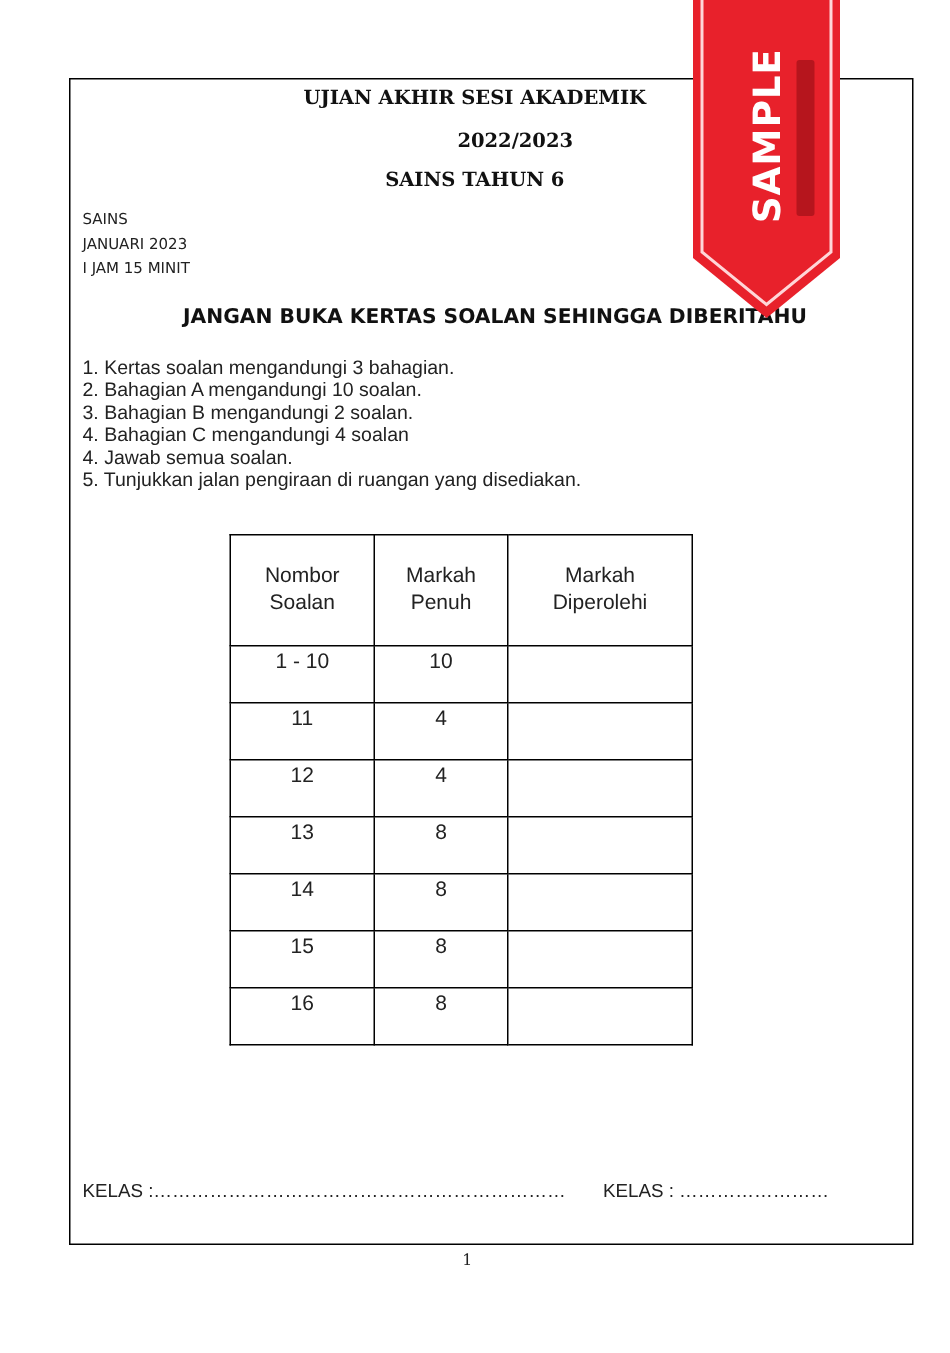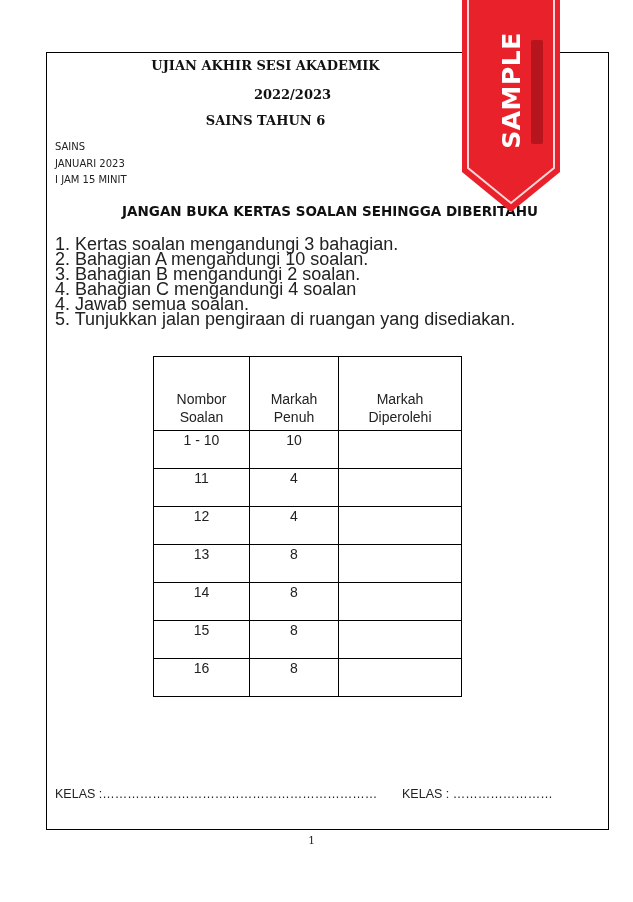--- a/index.html
+++ b/index.html
@@ -5,44 +5,44 @@
   html, body { margin: 0; padding: 0; }
   body {
     width: 633px; height: 902px; background: #ffffff; position: relative; overflow: hidden;
     font-family: "Liberation Sans", sans-serif; color: #111;
   }
   .frame {
     position: absolute; left: 46px; top: 52px; width: 563px; height: 778px;
     border: 1.5px solid #000; box-sizing: border-box;
   }
   .title {
-    position: absolute; left: 0; width: 531px; text-align: center;
+    position: absolute; left: 0; width: 633px; text-align: center;
     font-family: "DejaVu Serif", serif; font-weight: bold; font-size: 13px; color: #111;
   }
   .meta {
     position: absolute; left: 55px; top: 139px; font-size: 10px; line-height: 16.5px;
     font-family: "DejaVu Sans", sans-serif; color: #222;
   }
   .warning {
     position: absolute; left: 0; width: 660px; top: 203px; text-align: center;
     font-family: "DejaVu Sans", sans-serif; font-weight: bold; font-size: 13.5px; color: #111;
   }
   .instructions {
-    position: absolute; left: 55px; top: 237px; font-size: 18px; line-height: 15.1px; color: #222;
+    position: absolute; left: 55px; top: 237px; font-size: 13px; line-height: 15.1px; color: #222;
     list-style: none; margin: 0; padding: 0;
   }
   .instructions li { margin: 0; padding: 0; }
   table.marks {
     position: absolute; left: 153px; top: 356px; border-collapse: collapse;
     font-size: 14px; color: #222;
   }
   table.marks th, table.marks td {
     border: 1.5px solid #000; text-align: center; vertical-align: top; padding: 0; font-weight: normal;
   }
-  table.marks th { height: 74px; padding-top: 33px; line-height: 18px; box-sizing: border-box; }
+  table.marks th { height: 74px; padding-top: 17px; line-height: 18px; box-sizing: border-box; }
   table.marks td { height: 38px; padding-top: 1px; box-sizing: border-box; }
   .c1 { width: 96px; } .c2 { width: 89px; } .c3 { width: 123px; }
   .footer-row {
     position: absolute; top: 787px; left: 55px; width: 540px; font-size: 12.5px; color: #222;
   }
   .nama { position: absolute; left: 0; }
   .kelas { position: absolute; left: 347px; }
   .page-num {
     position: absolute; top: 834px; left: 0; width: 623px; text-align: center;
     font-family: "DejaVu Serif", serif; font-size: 10.5px; color: #222;

